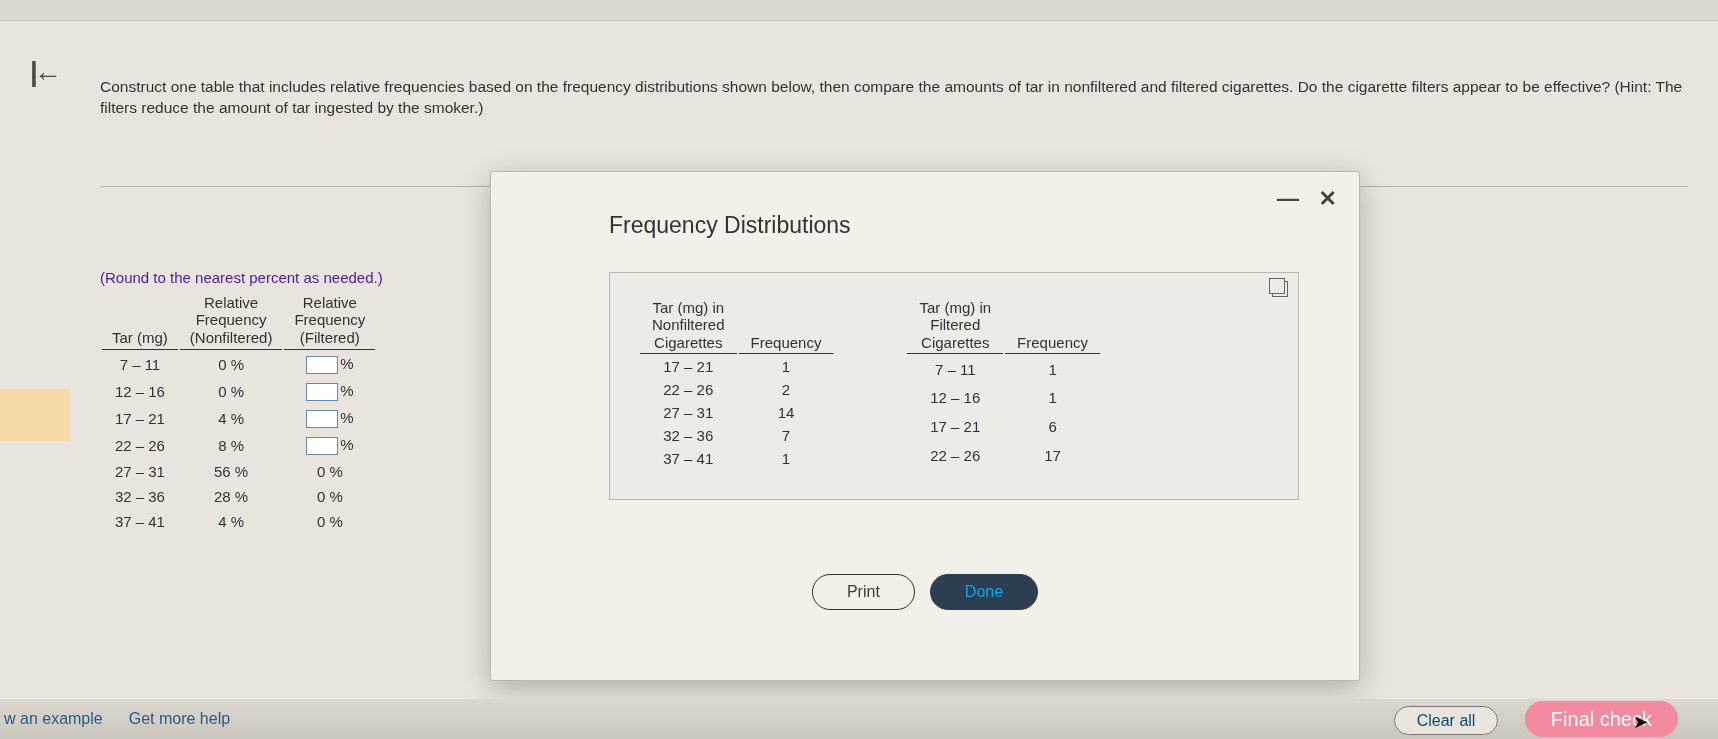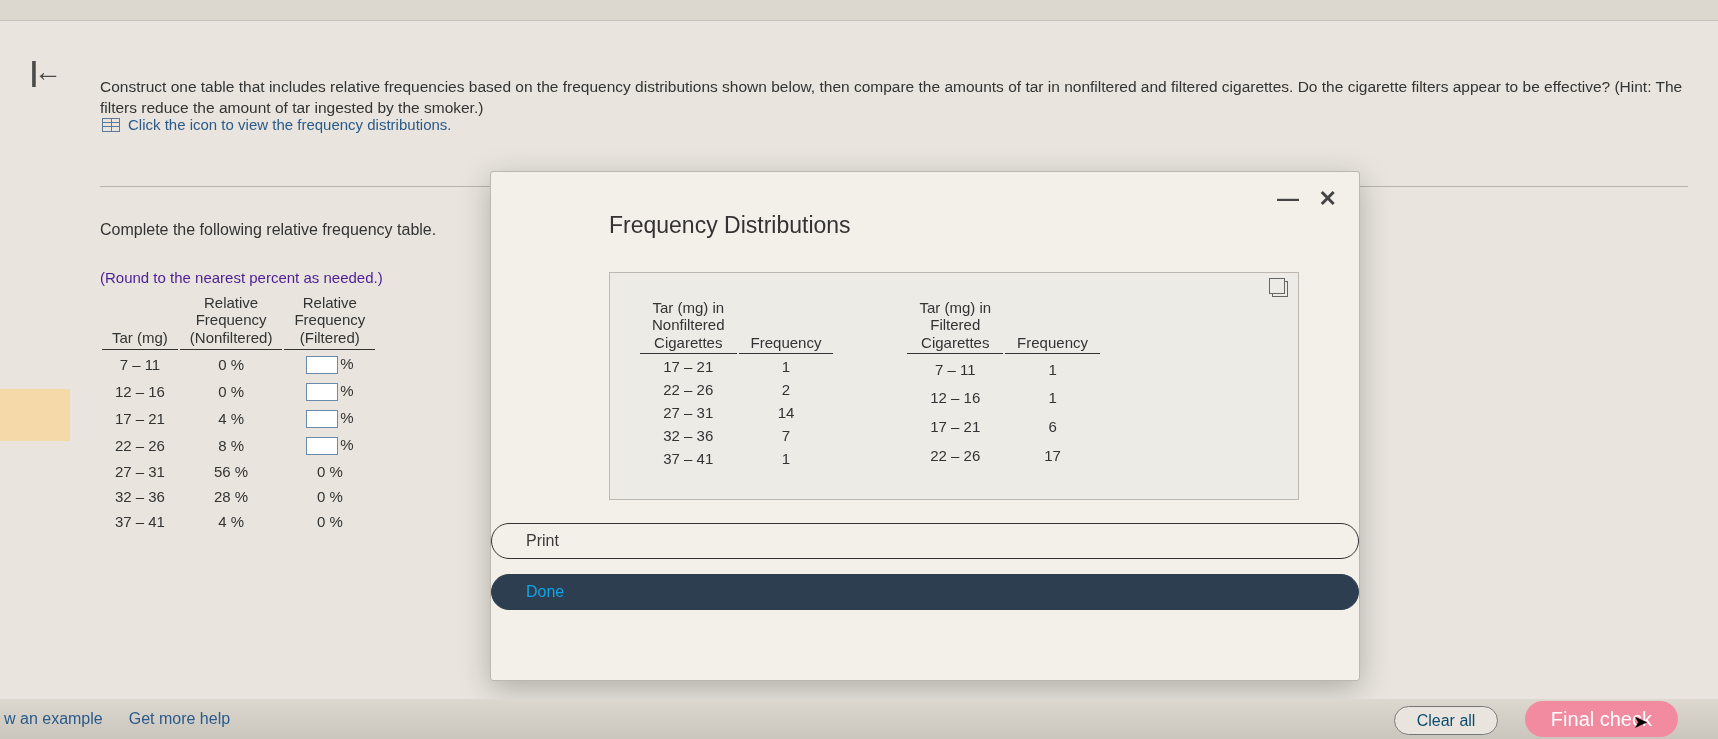--- a/index.html
+++ b/index.html
@@ -136,21 +136,21 @@
     position:absolute; left:-4px; top:-4px;
     width:14px; height:14px; border:1.5px solid #666;
     background:#ecebe6;
   }
   .freq-tables { display:flex; gap:70px; margin-top:4px; }
   .ftab { font-size:15px; color:#333; }
   .ftab th, .ftab td { padding:2px 12px; text-align:center; font-weight:normal; }
   .ftab thead th { border-bottom:1.5px solid #333; vertical-align:bottom; line-height:1.15; }
   .dlg-btns {
     position:absolute; left:0; right:0; bottom:70px;
-    display:flex; justify-content:center; gap:15px;flex-direction:column;
+    display:flex; justify-content:center; gap:15px;
   }
   .pill {
     padding: 8px 34px;
     border-radius: 22px;
     font-size: 16px;
     cursor: pointer;
     border: 1.5px solid #333;
     background:#f3f0ea;
   }
   .pill.primary { background:#2c3e50; color:#0ea5e9; border-color:#2c3e50; }
@@ -183,28 +183,23 @@
 </style>
 </head>
 <body>
 
 <div class="content-area">
 
   <div class="back-btn">|←</div>
 
   <div class="question">Construct one table that includes relative frequencies based on the frequency distributions shown below, then compare the amounts of tar in nonfiltered and filtered cigarettes. Do the cigarette filters appear to be effective? (Hint: The filters reduce the amount of tar ingested by the smoker.)</div>
 
-  <div class="link-row">
-    <span class="table-icon"></span>
-    <span>Click the icon to view the frequency distributions.</span>
-  </div>
 
   <div class="divider"></div>
 
-  <div class="instr1">Complete the following relative frequency table.</div>
   <div class="instr2">(Round to the nearest percent as needed.)</div>
 
   <div class="hl" style="top:368px"></div>
   <div class="hl" style="top:394px"></div>
 
   <table class="rf-table">
     <thead>
       <tr>
         <th>Tar (mg)</th>
         <th>

